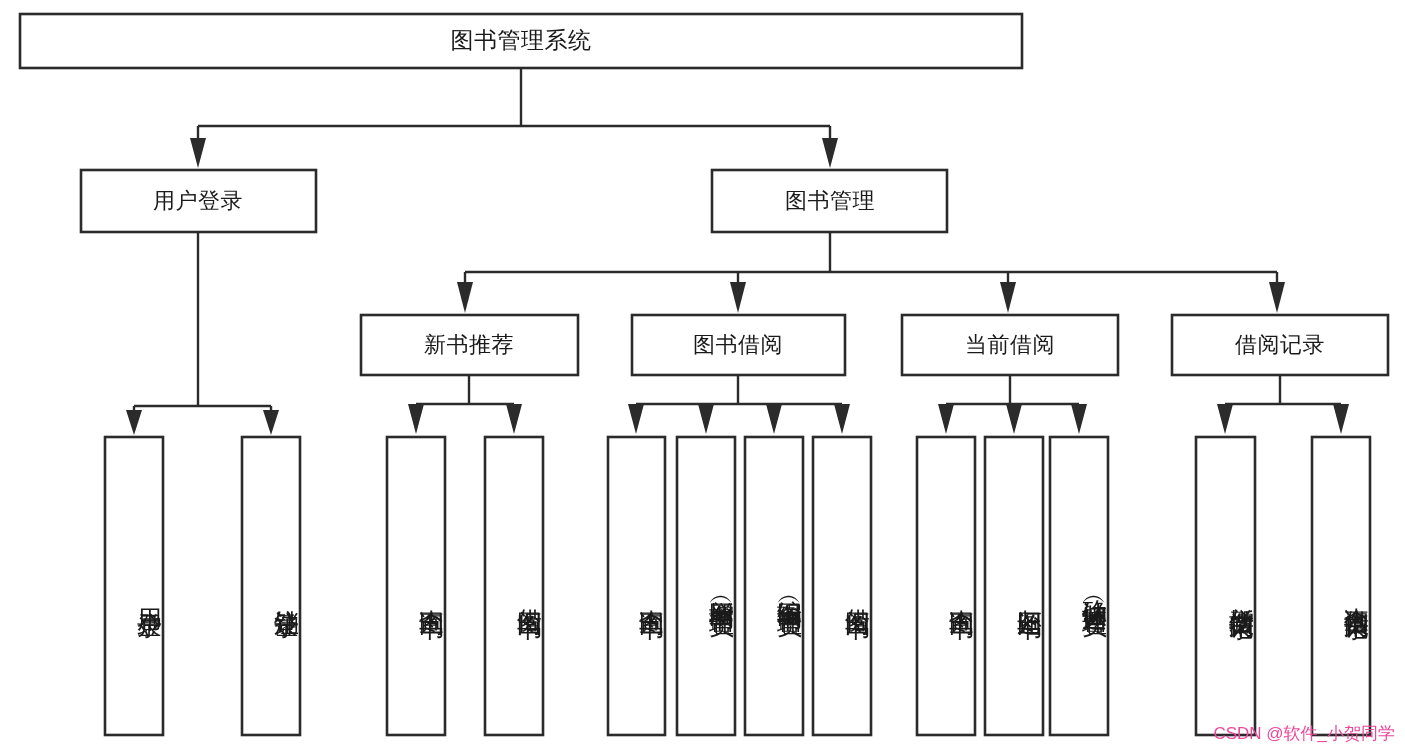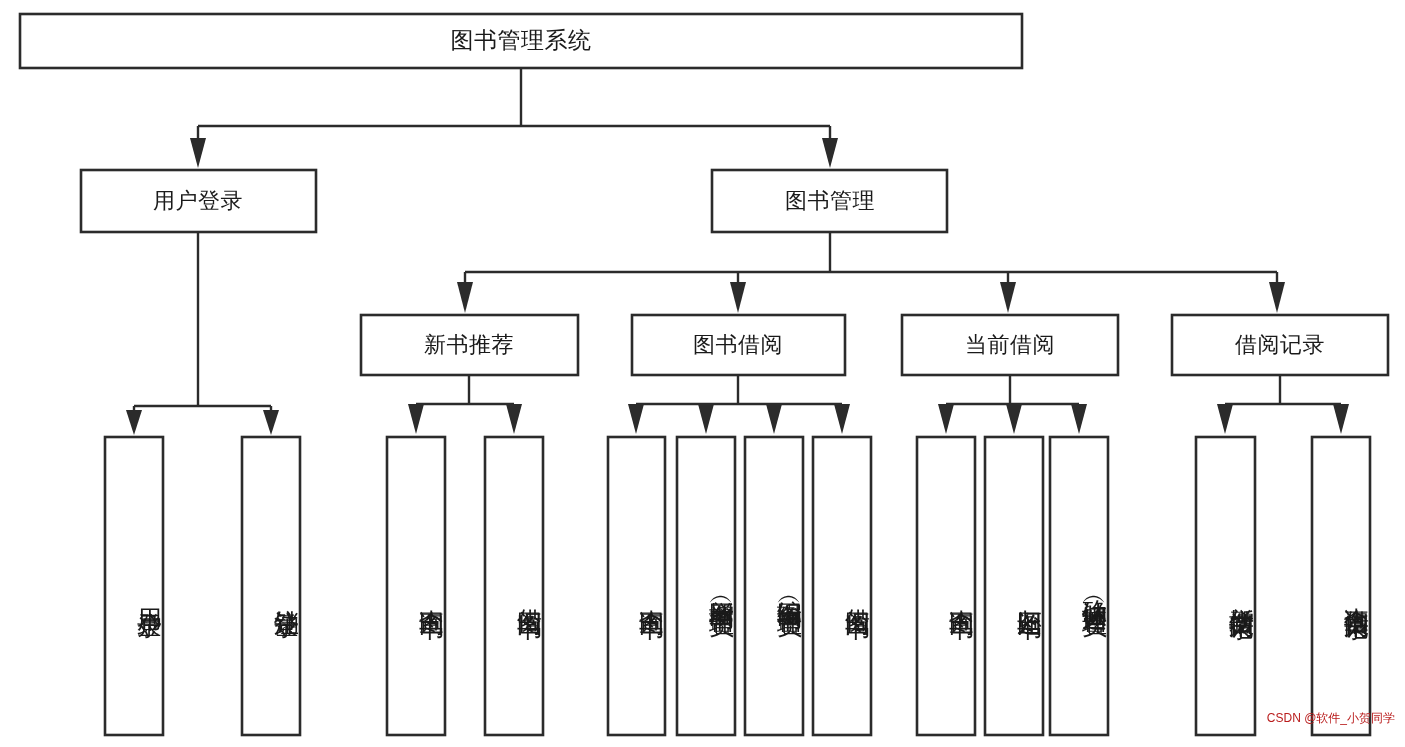--- a/index.html
+++ b/index.html
@@ -64,24 +64,24 @@
     letter-spacing: 2px;
     white-space: nowrap;
     display: flex;
     align-items: flex-start;
     justify-content: center;
     pointer-events: none;
   }
   .watermark {
     position: absolute;
     right: 10px;
-    bottom: 18px;
-    font-family: "Liberation Sans", "DejaVu Sans", sans-serif;
-    font-size: 12px;
-    color: #b91c1c;
+    bottom: 0;
+    font-family: "Liberation Sans", "DejaVu Sans", sans-serif;
+    font-size: 17px;
+    color: #ec4899;
     white-space: nowrap;
   }
 </style>
 </head>
 <body>
 
 <div id="diagram-root">
 
   <svg class="diagram-svg" viewBox="0 0 1405 747" xmlns="http://www.w3.org/2000/svg">
 

